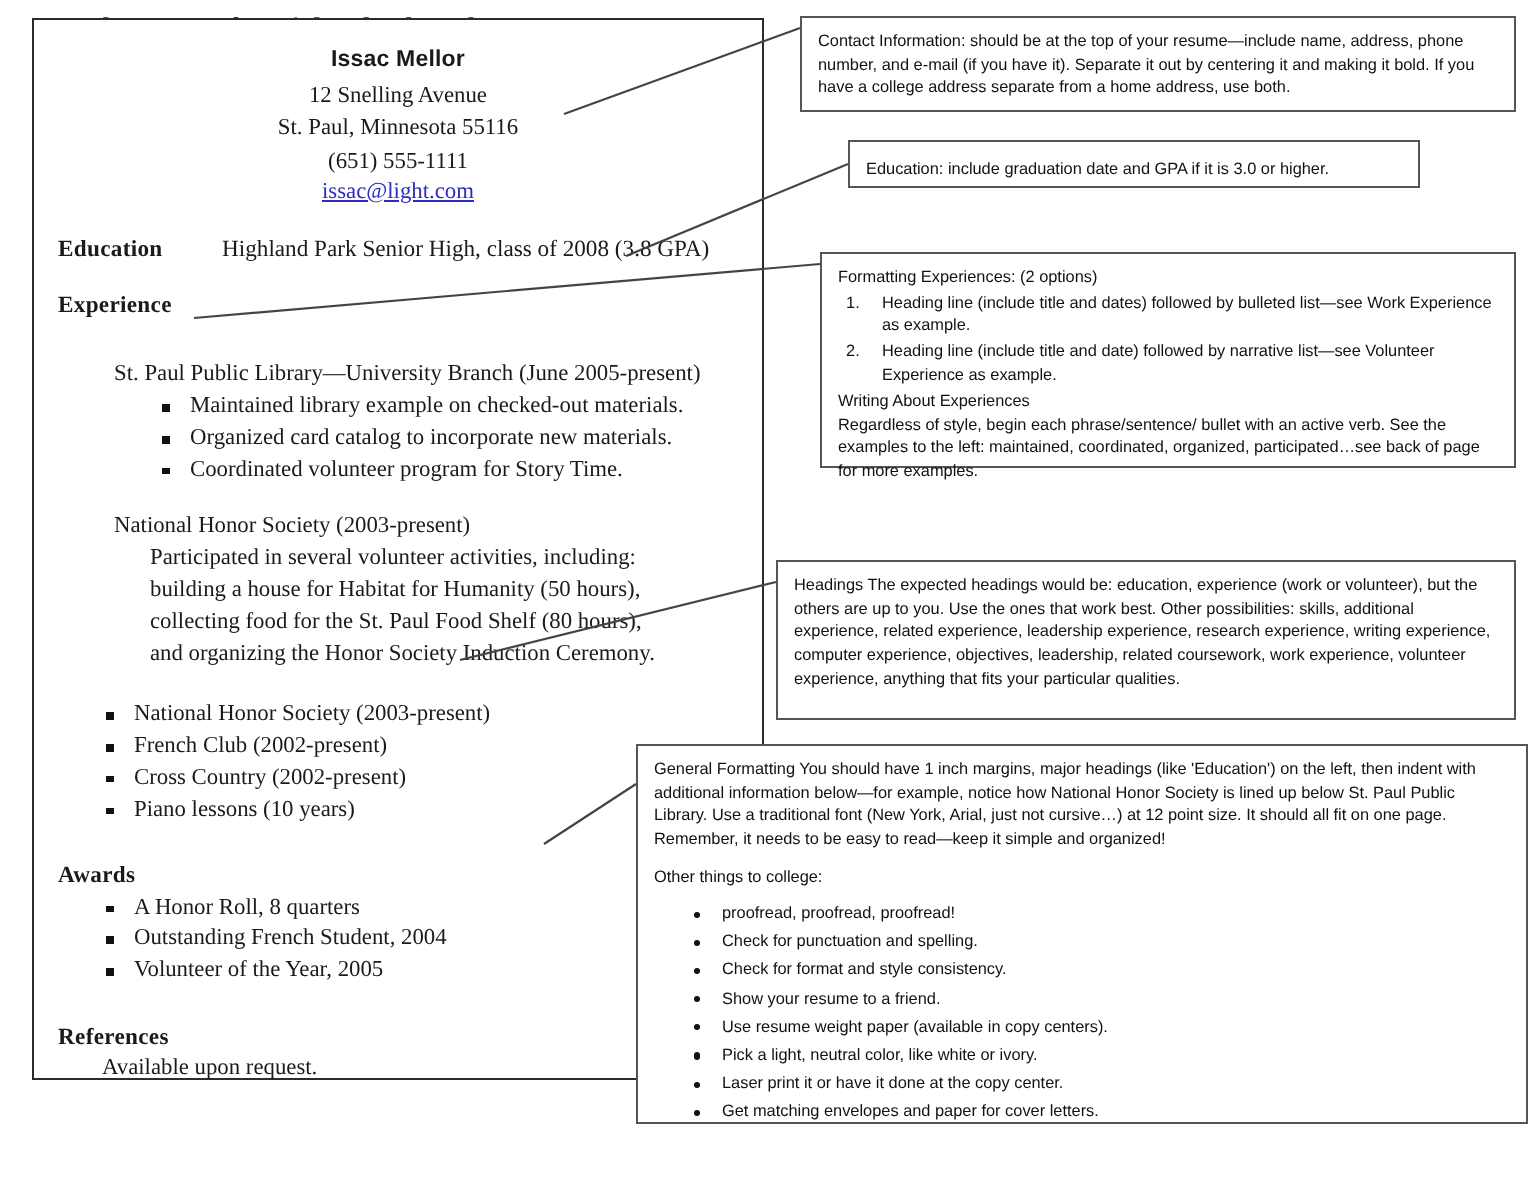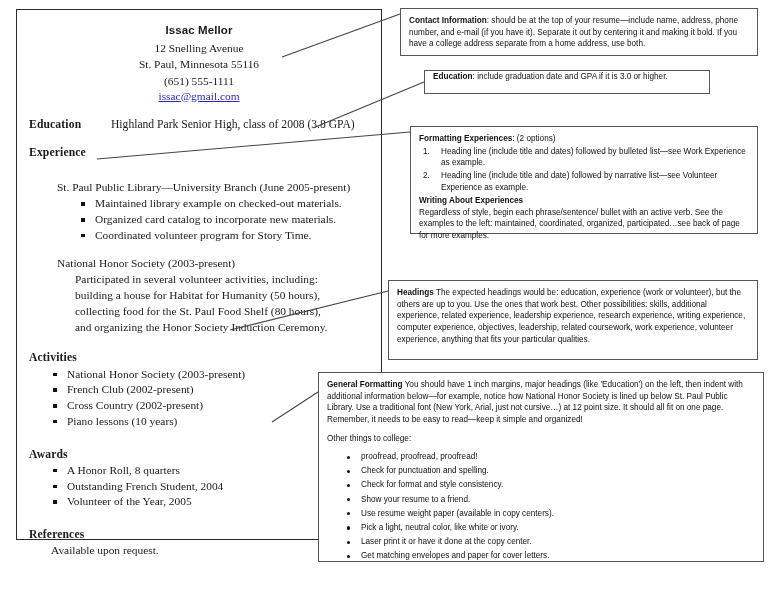--- a/index.html
+++ b/index.html
@@ -155,21 +155,21 @@
     border: 1.2px solid #555555;
     box-sizing: border-box;
     font-family: "Liberation Sans", sans-serif;
     font-size: 8.2px;
     line-height: 1.42;
     color: #111;
     padding: 6px 8px 6px 8px;
     z-index: 8;
   }
   .callout b {
-    font-weight: bold;
+    font-weight: normal;
   }
   .callout p {
     margin: 0;
   }
   .callout p + p {
     margin-top: 7px;
   }
   .callout ol.num {
     list-style: none;
     margin: 0;
@@ -202,21 +202,21 @@
     content: "";
     position: absolute;
     left: 20px;
     top: 4.5px;
     width: 3.2px;
     height: 3.2px;
     border-radius: 50%;
     background: #111;
   }
   .box-contact { left: 400px; top: 8px;   width: 358px; height: 48px; }
-  .box-education { left: 424px; top: 70px; width: 286px; height: 24px; padding-top: 0; }
+  .box-education { left: 424px; top: 70px; width: 286px; height: 24px; padding-top: 8px; }
   .box-formatting { left: 410px; top: 126px; width: 348px; height: 108px; }
   .box-headings { left: 388px; top: 280px; width: 370px; height: 80px; }
   .box-general { left: 318px; top: 372px; width: 446px; height: 190px; }
 </style>
 </head>
 <body>
 
 <div id="stage">
 
   <svg id="leaders" viewBox="0 0 768 590" width="768" height="590">
@@ -230,21 +230,21 @@
   <div class="page-title">Sample Resume for High School Students</div>
 
   <div class="resume-sheet">
     <div class="resume-inner">
 
       <div class="contact-block">
         <div class="contact-name">Issac Mellor</div>
         <div class="contact-line">12 Snelling Avenue</div>
         <div class="contact-line">St. Paul, Minnesota 55116</div>
         <div class="contact-line">(651) 555-1111</div>
-        <div><span class="contact-email">issac@gmail.com</span></div>
+        <div><span class="contact-email">issac@light.com</span></div>
       </div>
 
       <div class="sec-row">
         <span class="sec-head sec-head-inline">Education</span>
         <span class="sec-value">Highland Park Senior High, class of 2008 (3.8 GPA)</span>
       </div>
 
       <div class="sec-block">
         <div class="sec-head">Experience</div>
 
@@ -257,21 +257,20 @@
           </ul>
         </div>
 
         <div class="entry" style="margin-top:12px;">
           <div class="entry-head">National Honor Society (2003-present)</div>
           <div class="narrative">Participated in several volunteer activities, including: building a house for Habitat for Humanity (50 hours), collecting food for the St. Paul Food Shelf (80 hours), and organizing the Honor Society Induction Ceremony.</div>
         </div>
       </div>
 
       <div class="sec-block" style="margin-top:15px;">
-        <div class="sec-head">Activities</div>
         <ul class="sq list-block">
           <li>National Honor Society (2003-present)</li>
           <li>French Club (2002-present)</li>
           <li>Cross Country (2002-present)</li>
           <li>Piano lessons (10 years)</li>
         </ul>
       </div>
 
       <div class="sec-block" style="margin-top:17px;">
         <div class="sec-head">Awards</div>

